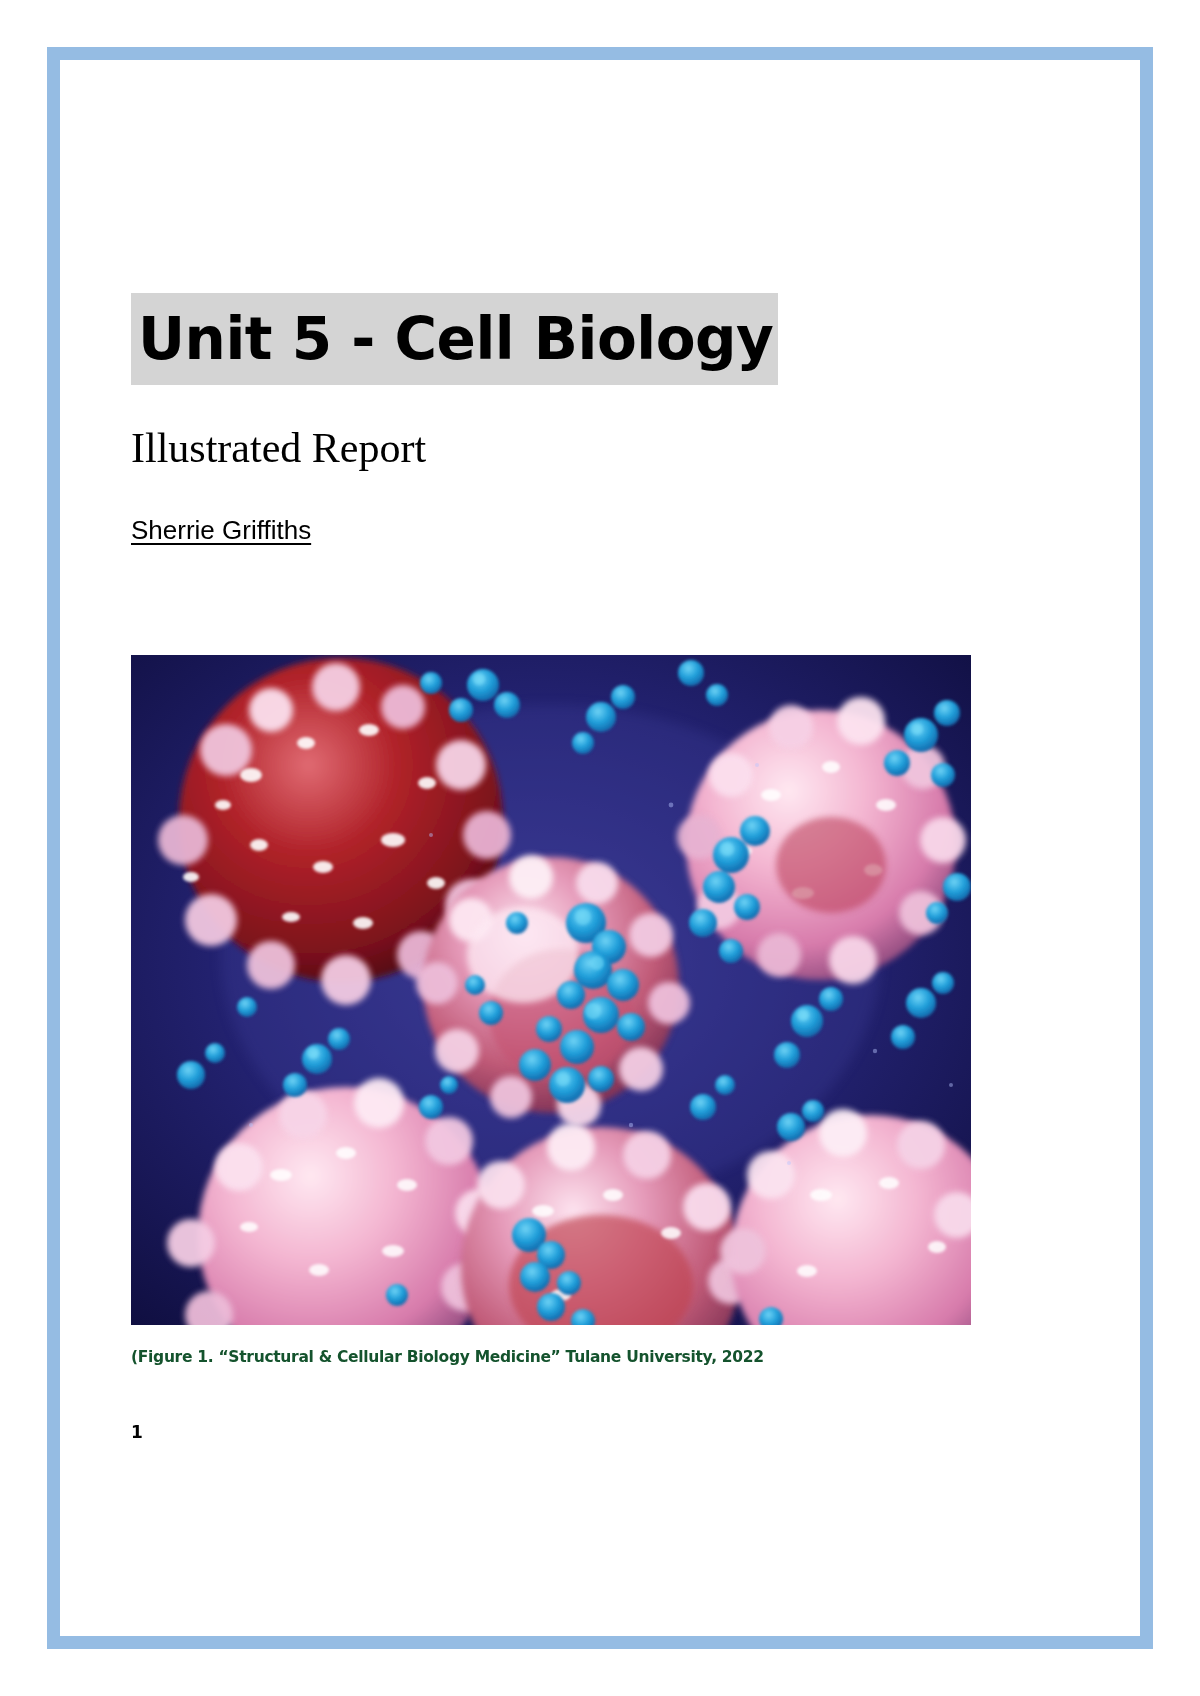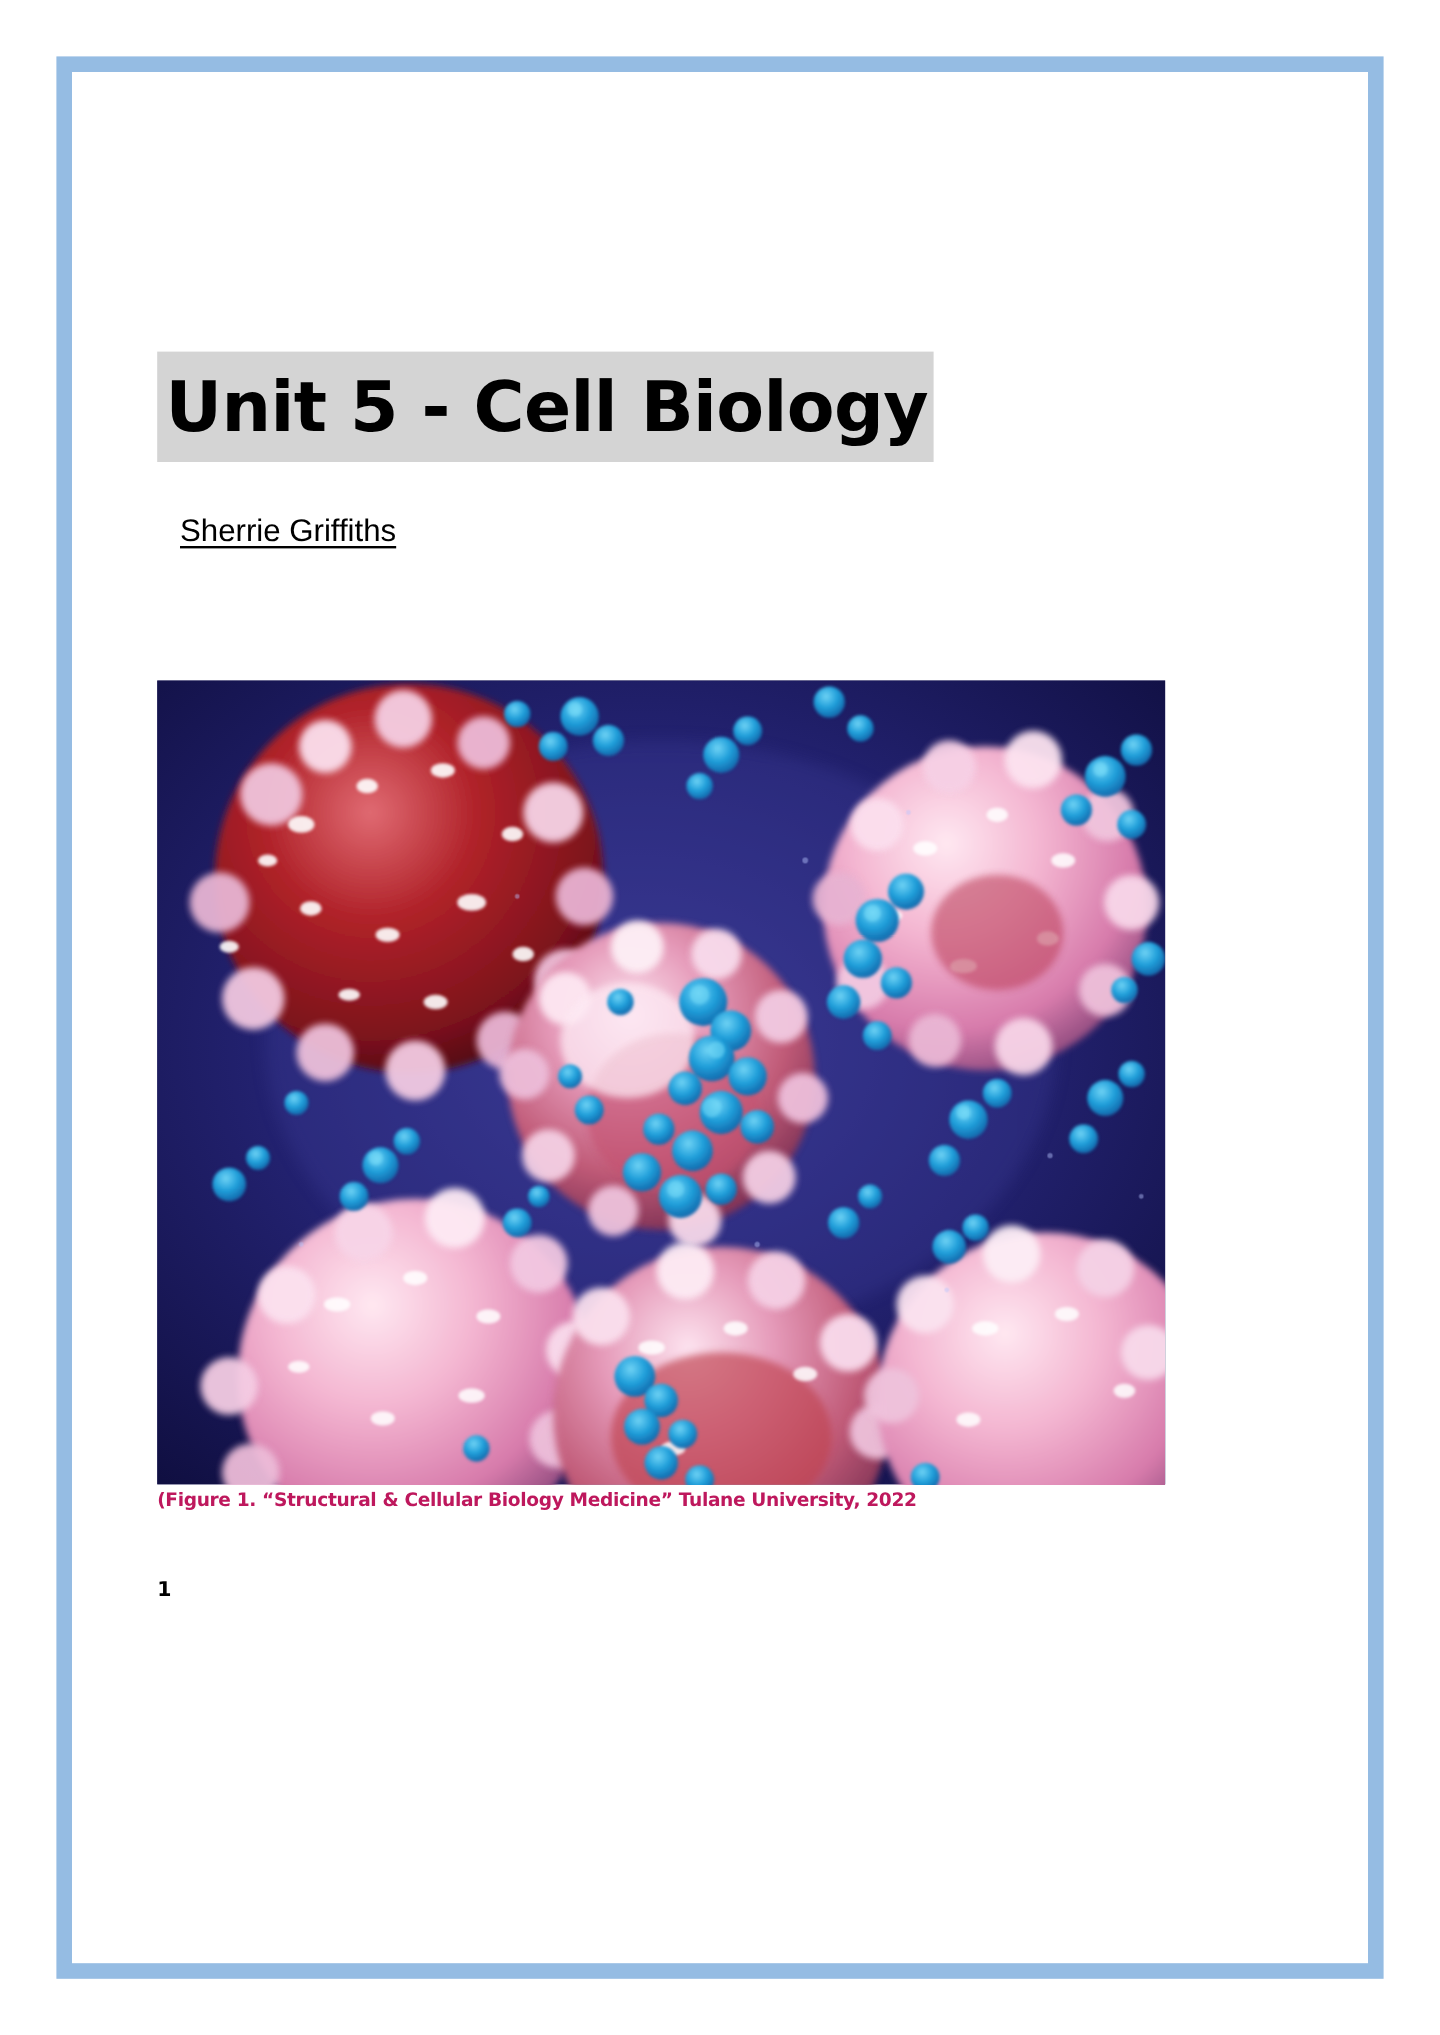--- a/index.html
+++ b/index.html
@@ -75,21 +75,20 @@
   }
   .byline-name,
   .byline-date {
     display: inline-block;
     font-family: "Liberation Sans", sans-serif;
     font-size: 26px;
     line-height: 34px;
     color: #000000;
     text-decoration: underline;
     text-underline-offset: 4px;
-    margin-left: 19px;
   }
   .byline-date-row {
     margin-top: 28px;
     line-height: 0;
   }
 
   
   .figure-block {
     margin-top: 108px;
   }
@@ -99,26 +98,26 @@
     height: 670px;
     overflow: hidden;
     background: #1b1a55;
   }
   .figure-image svg {
     display: block;
     width: 840px;
     height: 670px;
   }
   .figure-caption {
-    margin-top: 2px;
+    margin-top: 21px;
     font-family: "DejaVu Sans", sans-serif;
     font-weight: bold;
     font-size: 15.5px;
     line-height: 22px;
-    color: #be185d;
+    color: #14532d;
     letter-spacing: -0.3px;
   }
   .figure-caption div {
     white-space: nowrap;
   }
 
   
   .page-number {
     margin-top: 54px;
     font-family: "DejaVu Sans", sans-serif;
@@ -134,20 +133,21 @@
 <div class="page">
 
   <div class="page-border"></div>
 
   <div class="content">
 
     <div class="doc-title-wrap">
       <span class="doc-title">Unit 5 - Cell Biology</span>
     </div>
 
+    <div class="doc-subtitle">Illustrated Report</div>
 
     <div class="byline">
       <span class="byline-name">Sherrie Griffiths</span>
     </div>
 
 
     <div class="figure-block">
 
       <div class="figure-image">
         <svg viewBox="0 0 840 670" preserveAspectRatio="none" aria-hidden="true">

